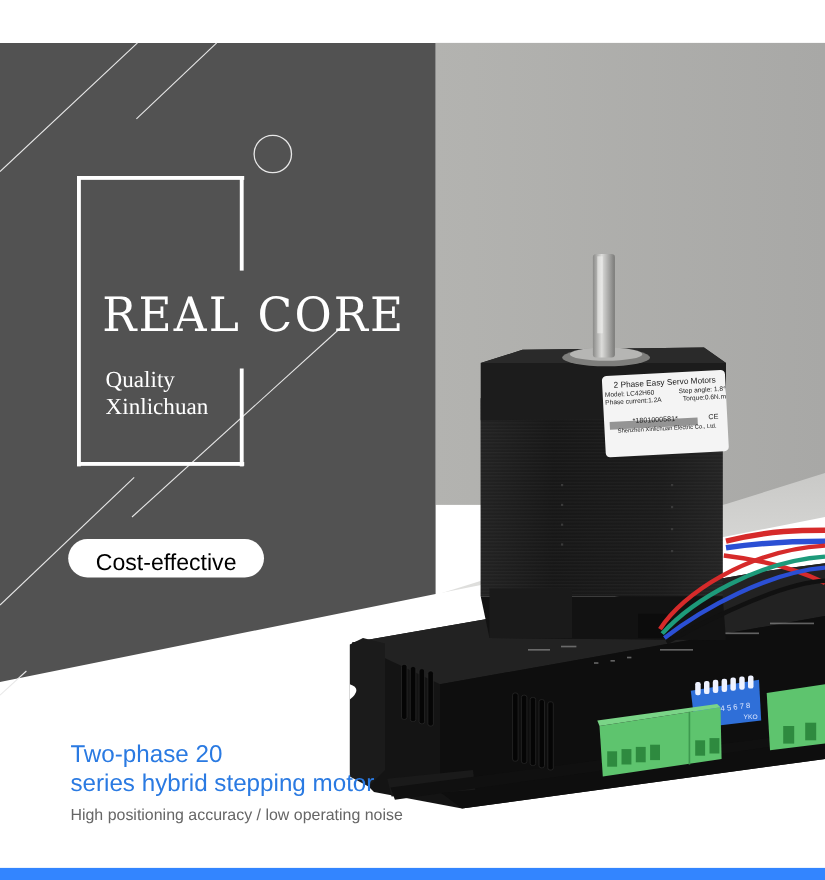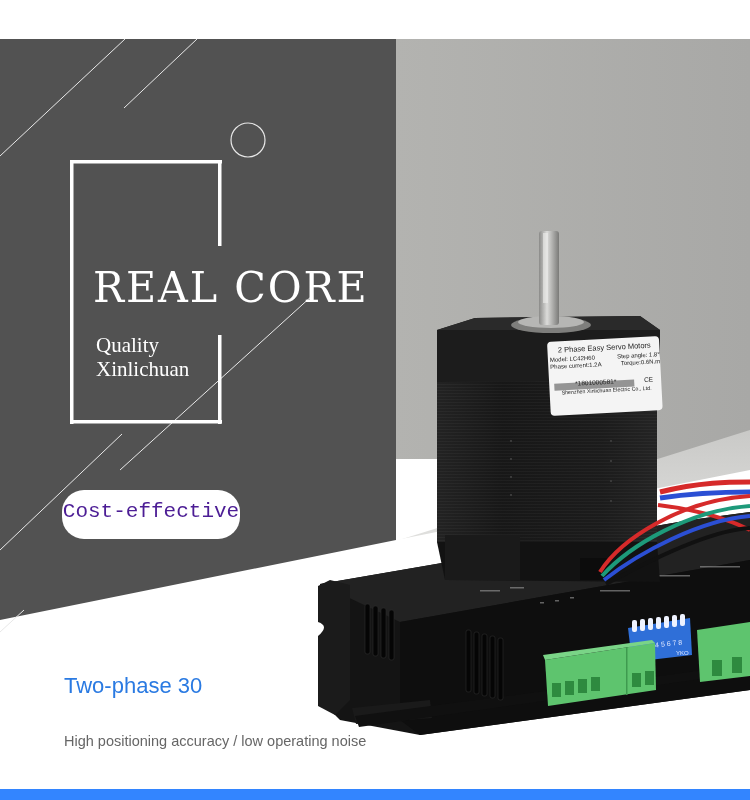--- a/index.html
+++ b/index.html
@@ -1,21 +1,21 @@
 <!DOCTYPE html>
 <html><head>
 <meta charset="utf-8">
 <style>
   html, body { margin: 0; padding: 0; }
   body { width: 750px; height: 800px; position: relative; overflow: hidden; background: #ffffff; font-family: "DejaVu Sans", sans-serif; }
   .abs { position: absolute; }
   #scene { position: absolute; left: 0; top: 0; width: 750px; height: 800px; }
   .hero-title { position: absolute; left: 93px; top: 262px; font-family: "DejaVu Serif", serif; font-size: 43px; letter-spacing: 2px; color: #ffffff; font-weight: normal; white-space: nowrap; transform: scaleX(0.96); transform-origin: left center; }
   .hero-sub { position: absolute; left: 96px; top: 333px; font-family: Liberation Serif, serif; font-size: 21px; line-height: 24px; color: #ffffff; }
-  .pill { position: absolute; left: 62px; top: 490px; width: 178px; height: 49px; border-radius: 22px; background: #ffffff; color: #4c1d95; font-family: Liberation Mono, monospace; font-size: 21px; line-height: 43px; text-align: center; }
+  .pill { position: absolute; left: 62px; top: 490px; width: 178px; height: 35px; border-radius: 22px; background: #ffffff; color: #000000; font-family: Liberation Sans, sans-serif; font-size: 21px; line-height: 43px; text-align: center; }
   .tagline { position: absolute; left: 64px; top: 673px; font-family: "Liberation Sans", sans-serif; font-size: 22px; line-height: 26px; color: #2a7ae2; }
   .subline { position: absolute; left: 64px; top: 733px; font-family: "Liberation Sans", sans-serif; font-size: 14.5px; color: #666666; }
   .bottom-bar { position: absolute; left: 0; top: 789px; width: 750px; height: 11px; background: #3385ff; }
 </style>
 </head>
 <body>
 
 <svg id="scene" width="750" height="800" viewBox="0 0 750 800" xmlns="http://www.w3.org/2000/svg">
   <defs>
     <linearGradient id="wallGrad" x1="0" y1="0" x2="1" y2="0">
@@ -205,17 +205,18 @@
 <div class="abs" style="left:676px; top:650px; font-family:'Liberation Sans', sans-serif; font-size:6px; color:#dfe8ff;">YKO</div>
 
 <div class="hero-title">REAL CORE</div>
 <div class="hero-sub">
   <div>Quality</div>
   <div>Xinlichuan</div>
 </div>
 <div class="pill">Cost-effective</div>
 
 <div class="tagline">
-  <div>Two-phase 30</div>
+  <div>Two-phase 20</div>
+  <div>series hybrid stepping motor</div>
 </div>
 <div class="subline">High positioning accuracy / low operating noise</div>
 
 <div class="bottom-bar"></div>
 
 </body></html>

